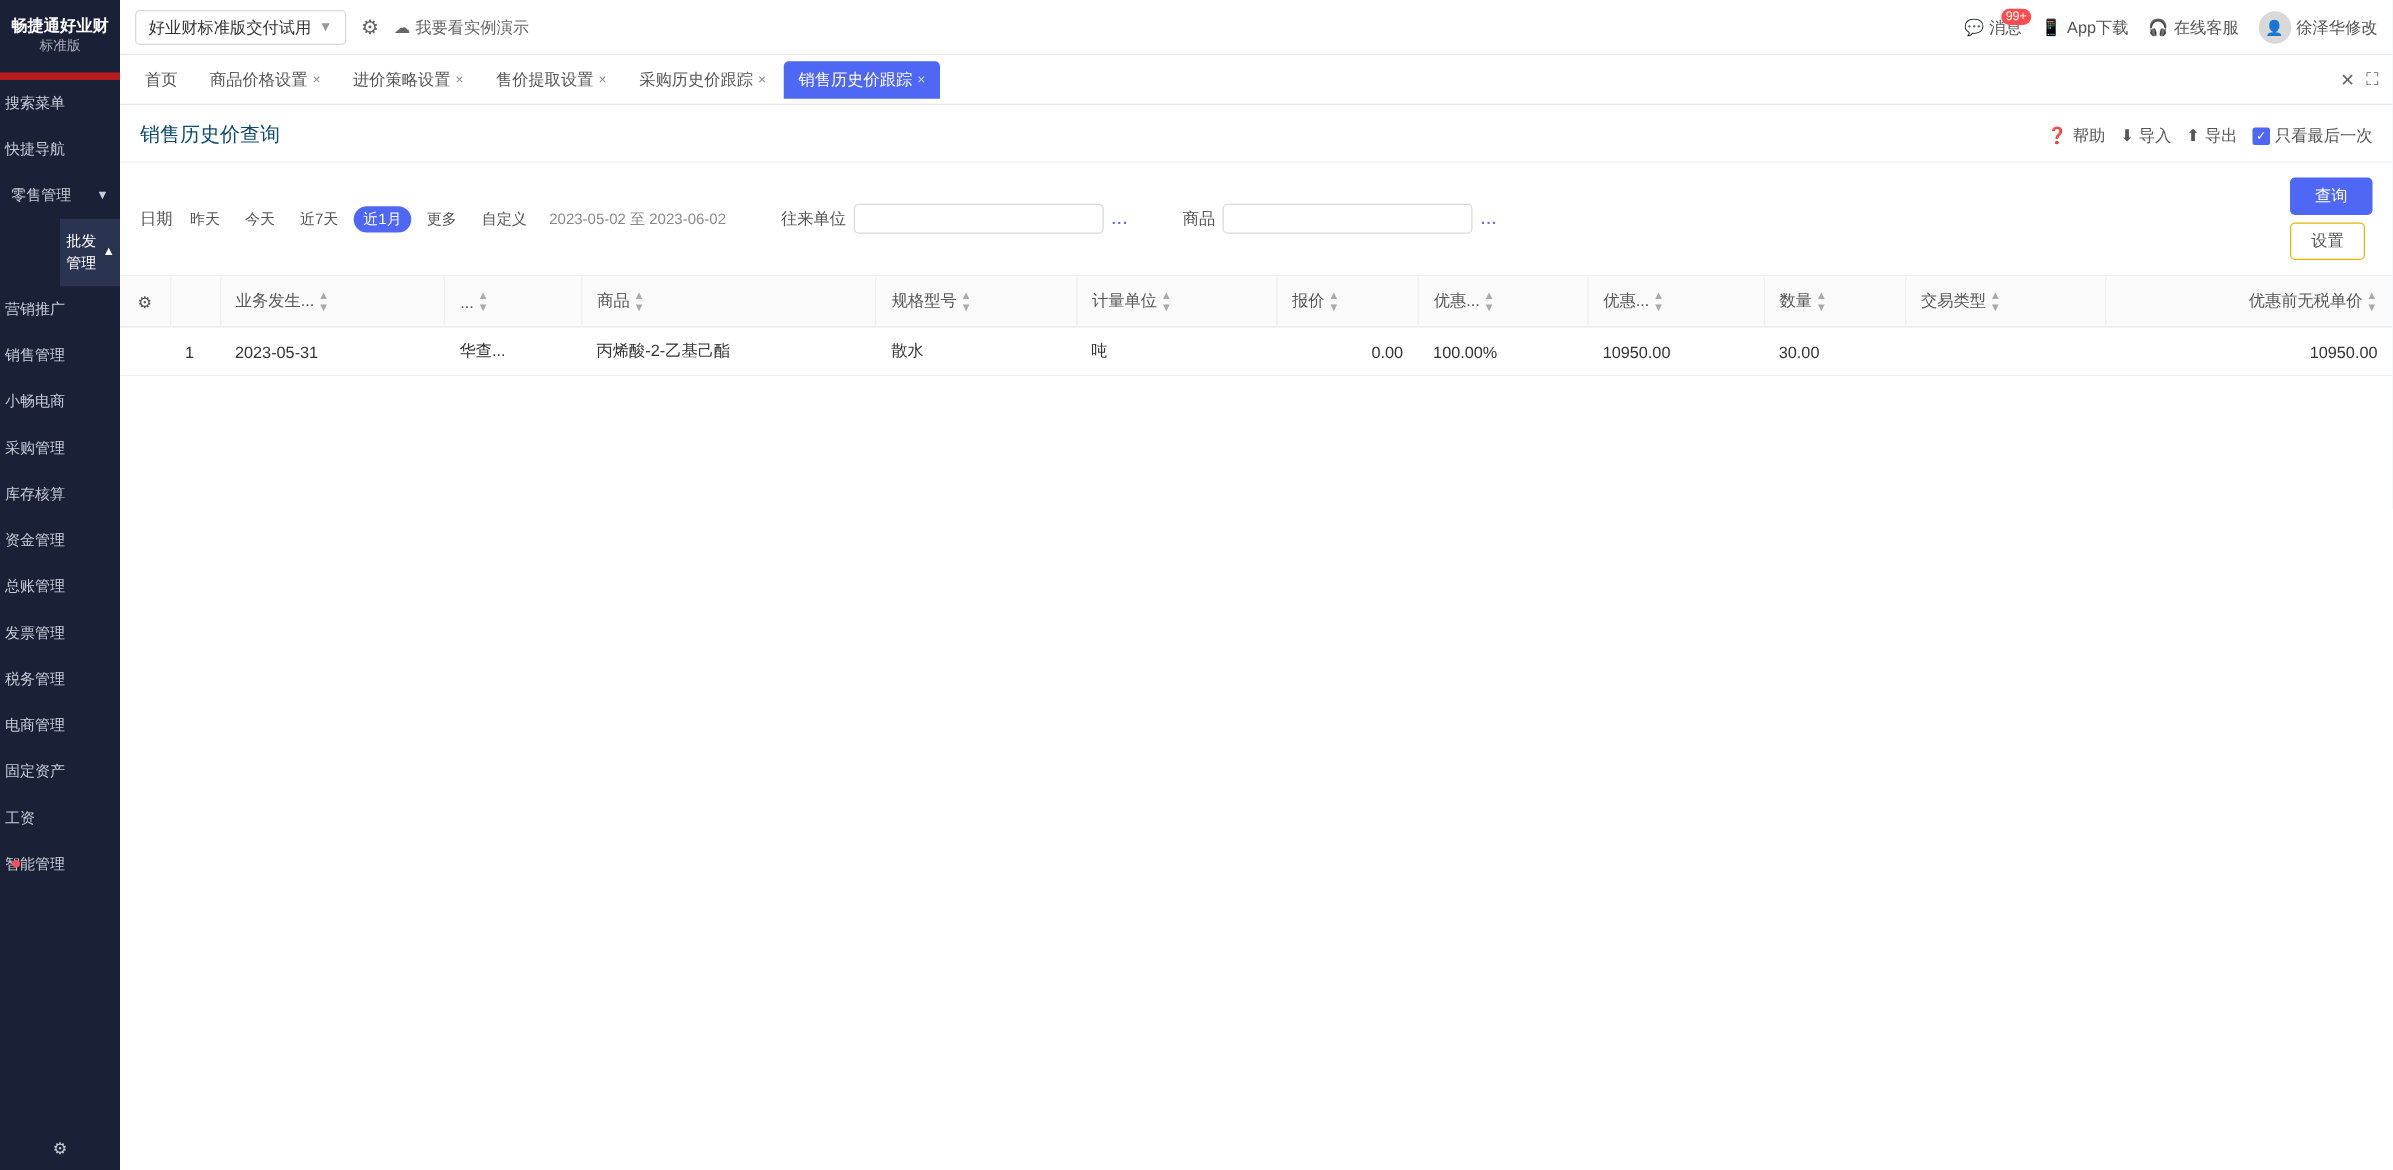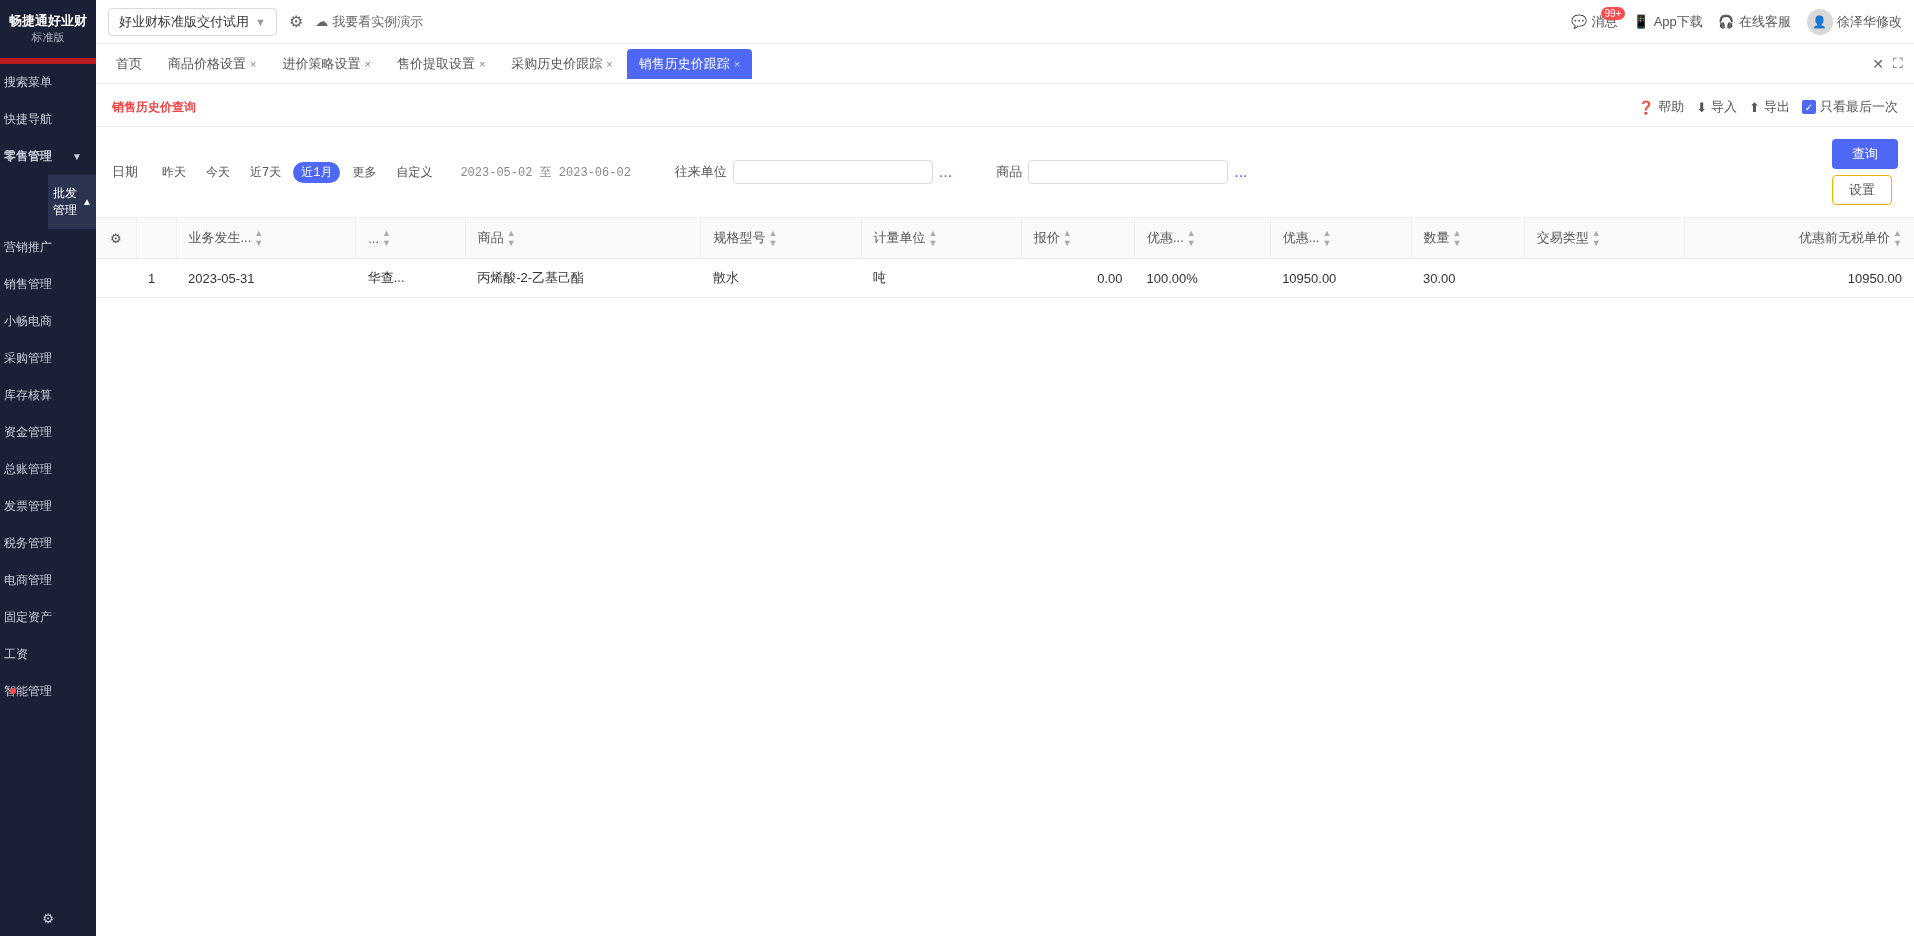--- a/index.html
+++ b/index.html
@@ -199,23 +199,23 @@
 
     
     .page-header {
       display: flex;
       align-items: center;
       justify-content: space-between;
       padding: 14px 16px 10px;
       border-bottom: 1px solid #f0f0f0;
     }
     .page-title {
-      font-size: 12px;
-      font-weight: 700;
-      color: #ef4444;
+      font-size: 16px;
+      font-weight: 400;
+      color: #0c4a6e;
     }
     .page-actions {
       display: flex;
       align-items: center;
       gap: 12px;
       font-size: 13px;
       color: #555;
     }
     .page-actions .action-item {
       display: flex;
@@ -245,22 +245,21 @@
       padding: 12px 16px;
       display: flex;
       align-items: center;
       gap: 24px;
       border-bottom: 1px solid #f0f0f0;
       flex-wrap: wrap;
     }
     .filter-group {
       display: flex;
       align-items: center;
-      gap: 16px;
-      font-family: Liberation Mono, monospace;
+      gap: 6px;
     }
     .filter-label { color: #555; font-size: 13px; }
     .date-pills {
       display: flex;
       align-items: center;
       gap: 4px;
     }
     .date-pill {
       padding: 2px 8px;
       border-radius: 4px;
@@ -370,21 +369,21 @@
       <div style="font-size:11px;color:#aab;">标准版</div>
     </div>
   </div>
 
   <div class="sidebar-item">
     <span class="label">搜索菜单</span>
   </div>
   <div class="sidebar-item">
     <span class="label">快捷导航</span>
   </div>
-  <div class="sidebar-item" style="gap:18px;font-weight:bold;">
+  <div class="sidebar-item" style="justify-content:center;gap:18px;">
     <span class="label">零售管理</span>
     <span class="arrow">▼</span>
   </div>
   <div class="sidebar-item active" style="justify-content:center;gap:2px;">
     <span class="label">批发管理</span>
     <span class="arrow">▲</span>
   </div>
   <div class="sidebar-item">
     <span class="label">营销推广</span>
   </div>

